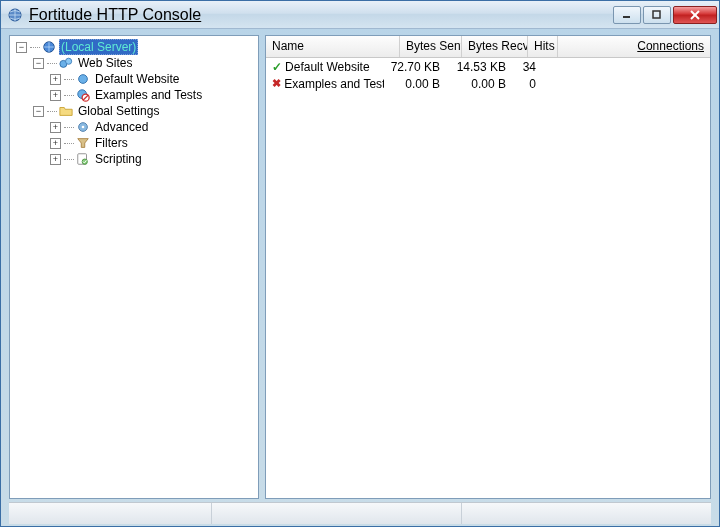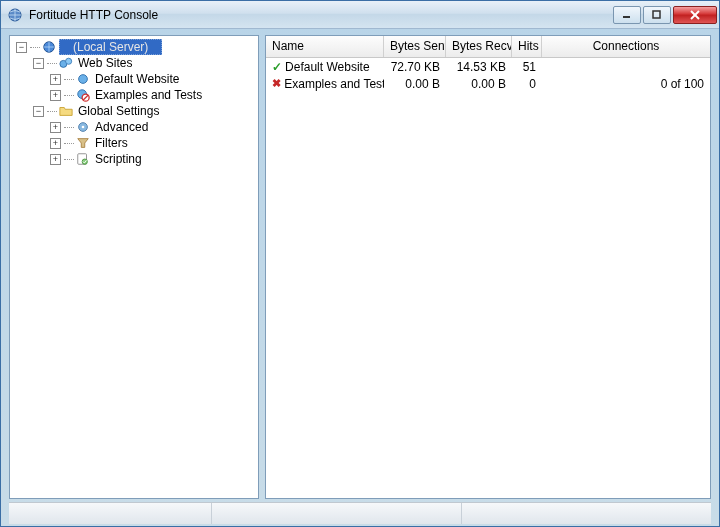--- a/index.html
+++ b/index.html
@@ -30,21 +30,22 @@
   border-bottom: 1px solid #a0b8d0;
 }
 .app-icon {
   width: 16px; height: 16px;
   margin-right: 6px;
   display: inline-flex; align-items: center; justify-content: center;
 }
 .title-text {
   flex: 1;
   color: #000;
-  font-size: 12px;
+  font-size: 16px;
+  text-decoration: underline;
 }
 .win-controls { display: flex; gap: 2px; align-items: center; }
 .win-btn {
   width: 28px; height: 18px;
   border: 1px solid #7a96b0;
   border-radius: 2px;
   display: flex; align-items: center; justify-content: center;
   background: linear-gradient(to bottom, #f0f6fc, #cde0ee);
   cursor: default;
 }
@@ -104,44 +105,44 @@
   font-size: 9px; line-height: 1;
   text-align: center;
   color: #333;
 }
 .tree-row .spacer { display:inline-block; }
 .tree-row .node-icon {
   width: 16px; height: 16px; display:inline-flex; align-items:center; justify-content:center; margin-right: 2px;
 }
 .tree-row.selected .label {
   background: #316ac5;
-  color: #e5e5e5;
+  color: #5eead4;
   border: 1px dotted #7aa0d8;
-  padding: 0 13px;
+  padding: 0 1px;
 }
 .tree-row .label { padding: 0 2px; }
 .list-header {
   display: flex;
   background: linear-gradient(to bottom, #fdfdfd, #ececec);
   border-bottom: 1px solid #c8c8c8;
   height: 22px;
   font-size: 12px;
 }
 .col {
   border-right: 1px solid #d0d0d0;
   padding: 3px 6px;
   overflow: hidden;
   white-space: nowrap;
   cursor: default;
 }
-.col.name { width: 118px; text-align: left; }
+.col.name { width: 134px; text-align: left; }
 .col.bsent { width: 62px; text-align: right; }
 .col.brecv { width: 66px; text-align: right; }
 .col.hits { width: 30px; text-align: right; }
-.col.conn { flex: 1; text-align: center; border-right: none; }
+.col.conn { flex: 1; text-align: right; border-right: none; text-decoration: underline; }
 .list-body { flex: 1; background: #fff; }
 .list-row {
   display: flex;
   height: 17px;
   align-items: center;
   font-size: 12px;
   color: #000;
 }
 .list-row .cell { padding: 0 6px; overflow: hidden; white-space: nowrap; }
 .cell.name { width: 118px; display:flex; align-items:center; gap:3px; }
@@ -323,32 +324,31 @@
         </div>
         <div class="list-body">
 
           <div class="list-row">
             <div class="cell name">
               <span class="status-tick">✓</span>
               <span>Default Website</span>
             </div>
             <div class="cell bsent">72.70 KB</div>
             <div class="cell brecv">14.53 KB</div>
-            <div class="cell hits">51</div>
+            <div class="cell hits">34</div>
           </div>
 
           <div class="list-row">
             <div class="cell name">
               <span class="status-x">✖</span>
               <span>Examples and Tests</span>
             </div>
             <div class="cell bsent">0.00 B</div>
             <div class="cell brecv">0.00 B</div>
             <div class="cell hits">0</div>
-            <div class="cell conn">0 of 100</div>
           </div>
 
         </div>
       </div>
 
     </div>
 
     <div class="statusbar">
       <div class="status-cell"></div>
       <div class="status-cell"></div>

